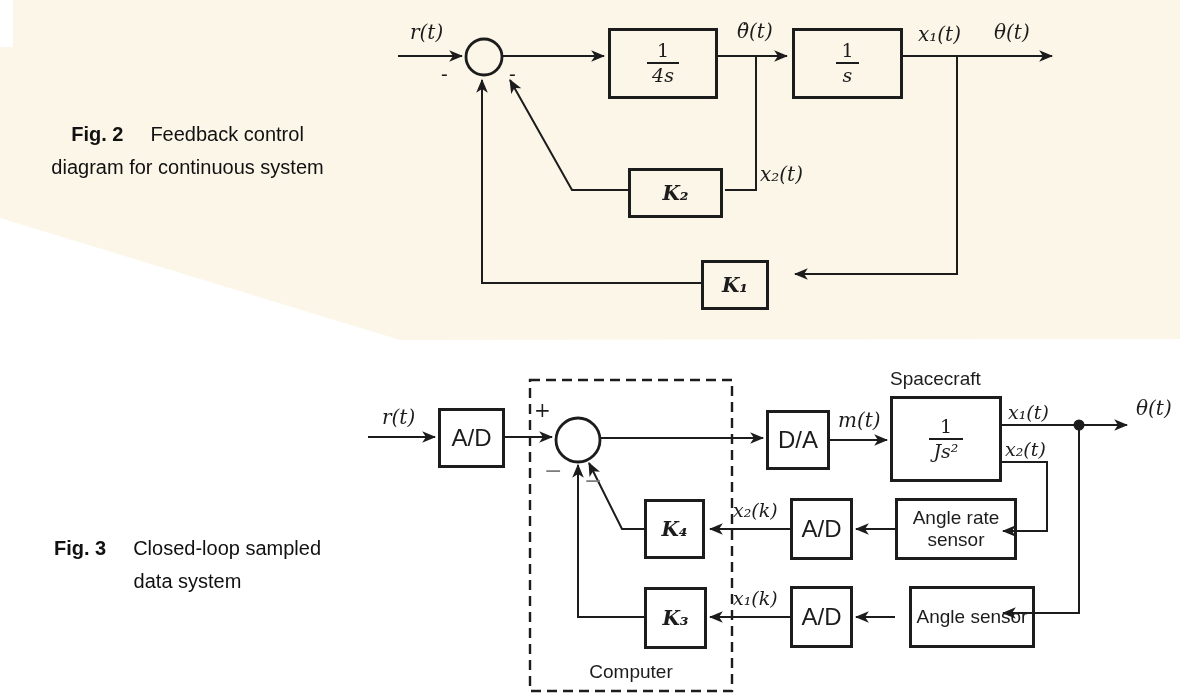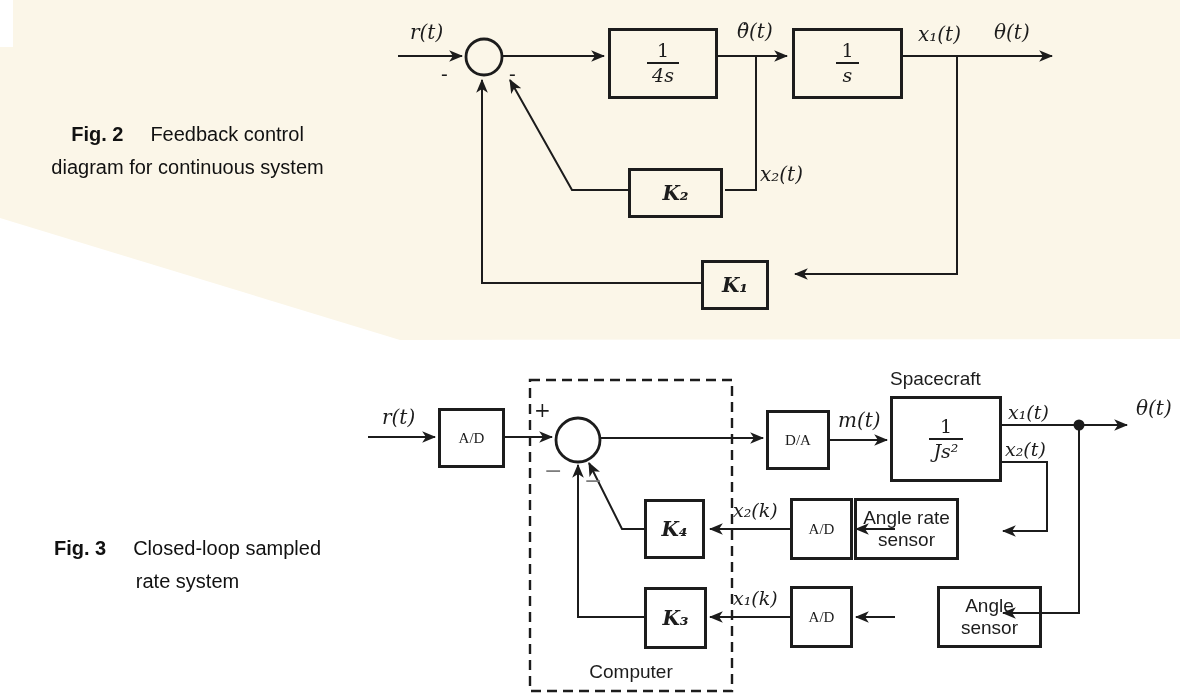--- a/index.html
+++ b/index.html
@@ -20,21 +20,21 @@
   .dashbox { stroke: var(--ink, #1c1c1c); stroke-width:2.4; fill:none; stroke-dasharray:10 6; }
   .dotfill { fill: var(--ink, #1c1c1c); }
   marker path { fill: var(--ink, #1c1c1c); }
 
   .blk {
     position:absolute; box-sizing:border-box;
     border:3px solid var(--ink, #1c1c1c);
     display:flex; align-items:center; justify-content:center;
     text-align:center; color: var(--ink, #1c1c1c);
   }
-  .blk.sans { font-size:15px;font-family:Liberation Serif, serif; }
+  .blk.sans { font-size:24px; }
   .blk.sans-sm { font-size:19px; line-height:1.15; }
   .blk.math { font-family:"DejaVu Serif", serif; font-style:italic; font-size:20px;font-weight:bold; }
 
   .frac { display:inline-block; text-align:center; font-family:"DejaVu Serif", serif; font-size:19px; color:var(--ink, #1c1c1c); line-height:1.15; }
   .frac .num { display:block; padding:0 5px; }
   .frac .den { display:block; border-top:2px solid var(--ink, #1c1c1c); padding:1px 5px 0 5px; font-style:italic; }
 
   .lbl { position:absolute; color:var(--ink, #1c1c1c); white-space:nowrap; }
   .math-lbl { font-family:"DejaVu Serif", serif; font-style:italic; font-size:20px; }
   .math-lbl.sm { font-size:19px; }
@@ -113,37 +113,37 @@
   <div class="lbl math-lbl" style="left:410px;top:20px;">r(t)</div>
   <div class="lbl math-lbl" style="left:737px;top:19px;">θ̇(t)</div>
   <div class="lbl math-lbl" style="left:918px;top:22px;">x₁(t)</div>
   <div class="lbl math-lbl" style="left:994px;top:20px;">θ(t)</div>
   <div class="lbl math-lbl" style="left:760px;top:162px;">x₂(t)</div>
   <div class="lbl sign" style="left:441px;top:62px;">-</div>
   <div class="lbl sign" style="left:509px;top:62px;">-</div>
 
   <div class="caption" style="left:5px;top:532px;">
     <span class="fig">Fig. 3</span><span>Closed-loop sampled</span>
-    <div>rate system</div>
+    <div>data system</div>
   </div>
 
   <div class="blk sans" style="left:438px;top:408px;width:67px;height:60px;">A/D</div>
   <div class="blk sans" style="left:766px;top:410px;width:64px;height:60px;">D/A</div>
   <div class="blk" style="left:890px;top:396px;width:112px;height:86px;">
     <span class="frac">
       <span class="num">1</span>
       <span class="den">Js²</span>
     </span>
   </div>
   <div class="blk math" style="left:644px;top:499px;width:61px;height:60px;">K₄</div>
   <div class="blk math" style="left:644px;top:587px;width:63px;height:62px;">K₃</div>
   <div class="blk sans" style="left:790px;top:498px;width:63px;height:62px;">A/D</div>
   <div class="blk sans" style="left:790px;top:586px;width:63px;height:62px;">A/D</div>
-  <div class="blk sans-sm" style="left:854px;top:498px;width:105px;height:62px;">Angle rate sensor</div>
-  <div class="blk sans-sm" style="left:937px;top:586px;width:105px;height:62px;">Angle sensor</div>
+  <div class="blk sans-sm" style="left:895px;top:498px;width:122px;height:62px;">Angle rate sensor</div>
+  <div class="blk sans-sm" style="left:909px;top:586px;width:126px;height:62px;">Angle sensor</div>
 
   <div class="lbl math-lbl" style="left:382px;top:405px;">r(t)</div>
   <div class="lbl sign" style="left:534px;top:398px;">+</div>
   <div class="lbl sign gray" style="left:544px;top:458px;">−</div>
   <div class="lbl sign gray" style="left:584px;top:468px;">−</div>
   <div class="lbl math-lbl" style="left:838px;top:408px;">m(t)</div>
   <div class="lbl sans-lbl" style="left:890px;top:368px;width:112px;text-align:left;">Spacecraft</div>
   <div class="lbl math-lbl sm" style="left:1008px;top:401px;">x₁(t)</div>
   <div class="lbl math-lbl sm" style="left:1005px;top:438px;">x₂(t)</div>
   <div class="lbl math-lbl" style="left:1136px;top:396px;">θ(t)</div>

